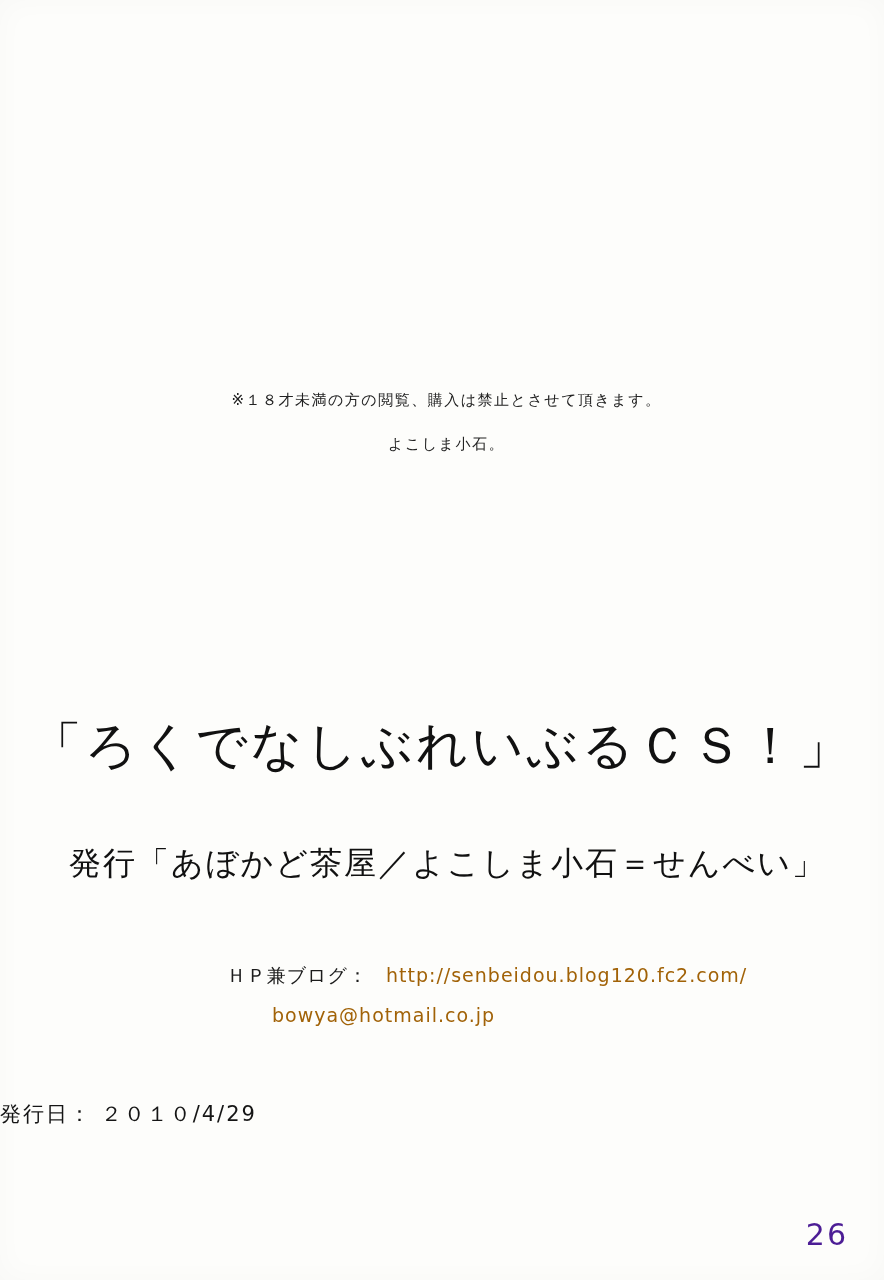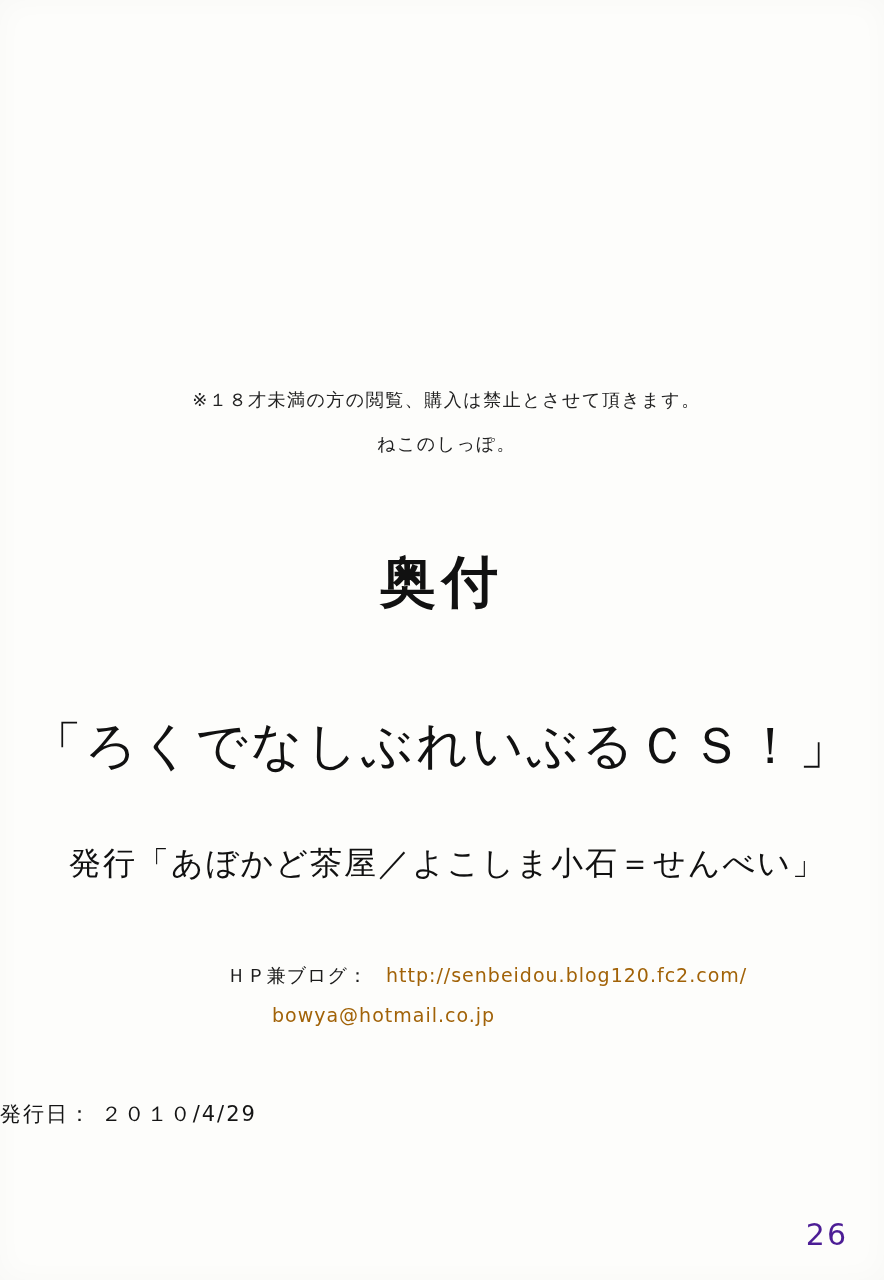--- a/index.html
+++ b/index.html
@@ -30,21 +30,21 @@
     pointer-events: none;
     box-shadow: inset 0 0 30px rgba(0,0,0,0.025);
   }
 
   .notice {
     position: absolute;
     top: 378px;
     left: 9px;
     right: 0;
     text-align: center;
-    font-size: 18px;
+    font-size: 15px;
     letter-spacing: 1.5px;
     line-height: 44px;
     color: #222;
   }
   .notice div { white-space: nowrap; }
 
   .colophon-heading {
     position: absolute;
     top: 545px;
     left: 0;
@@ -141,24 +141,23 @@
     color: #4c1d95;
   }
 </style>
 </head>
 <body>
 
 <div class="page">
 
   <div class="notice">
     <div>※１８才未満の方の閲覧、購入は禁止とさせて頂きます。</div>
-    <div>ねこのしっぽ。</div>
+    <div>よこしま小石。</div>
   </div>
 
-  <div class="colophon-heading">奥付</div>
 
   <div class="work-title">「ろくでなしぶれいぶるＣＳ！」</div>
 
   <div class="publisher">発行「あぼかど茶屋／よこしま小石＝せんべい」</div>
 
   <div class="contact-block">
     <div class="contact-row">
       <span class="contact-label">ＨＰ兼ブログ：</span>
       <span class="contact-value">
         <a href="#">http://senbeidou.blog120.fc2.com/</a>

